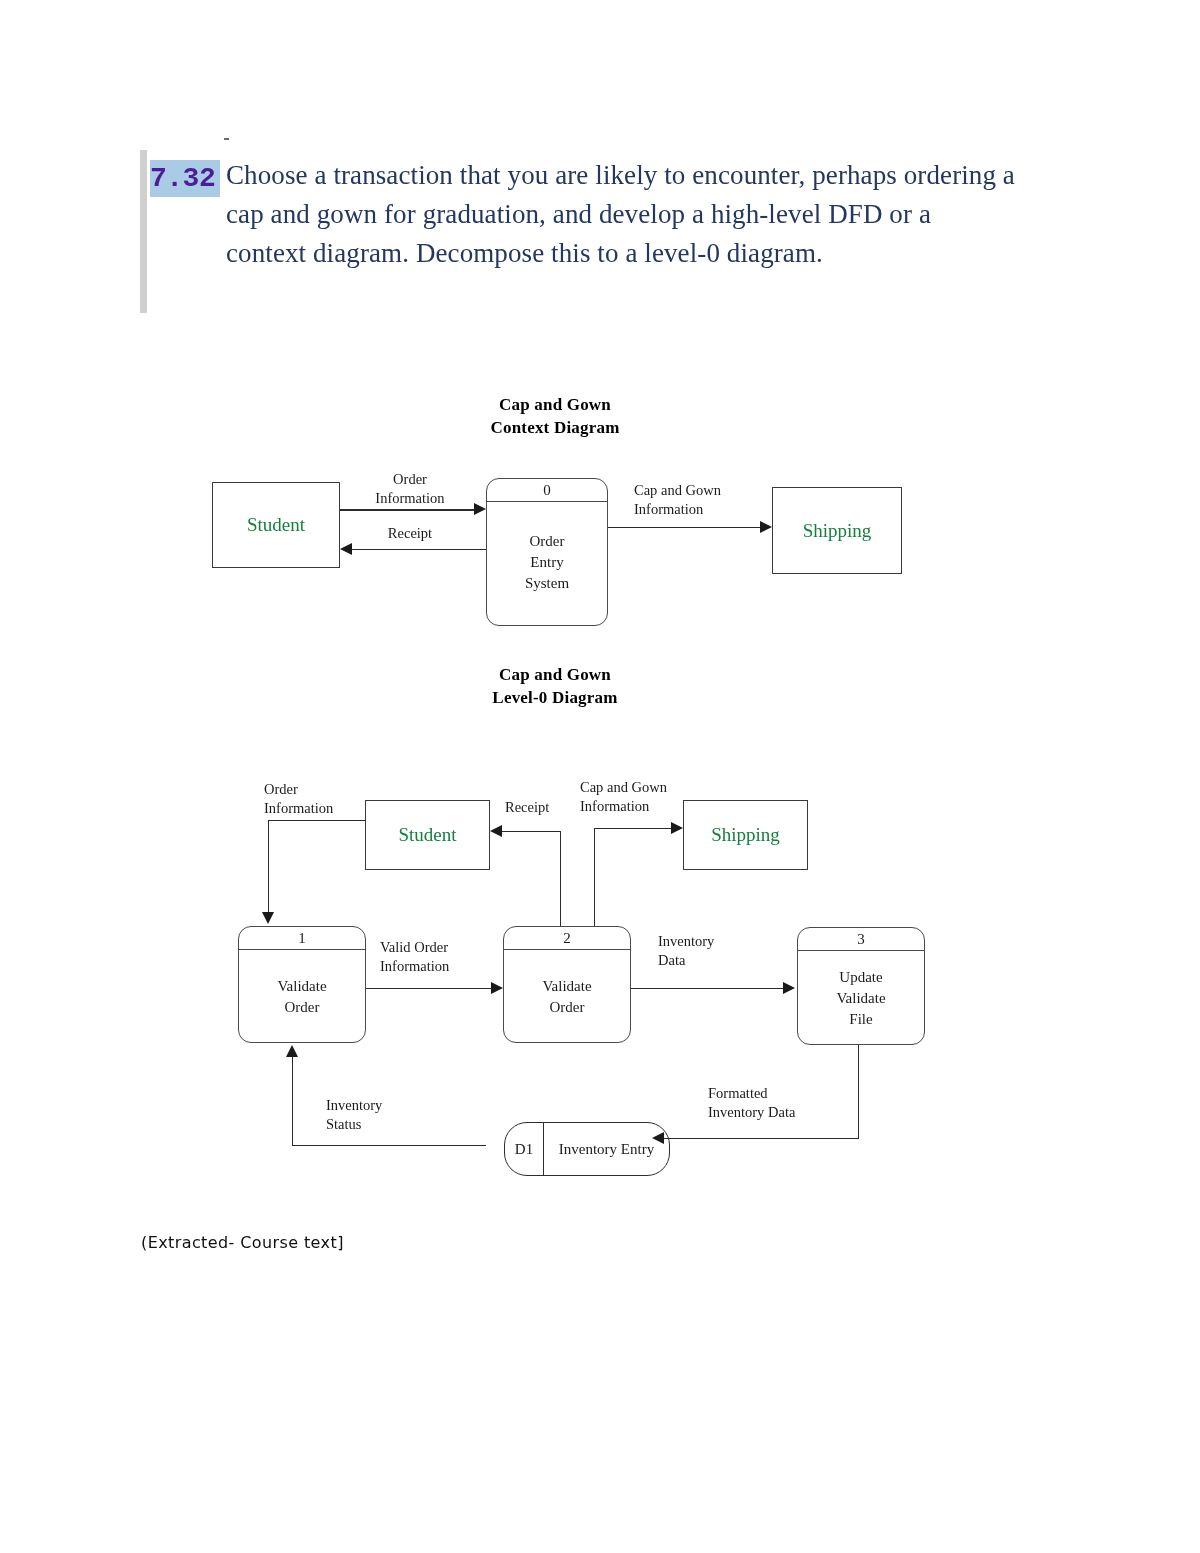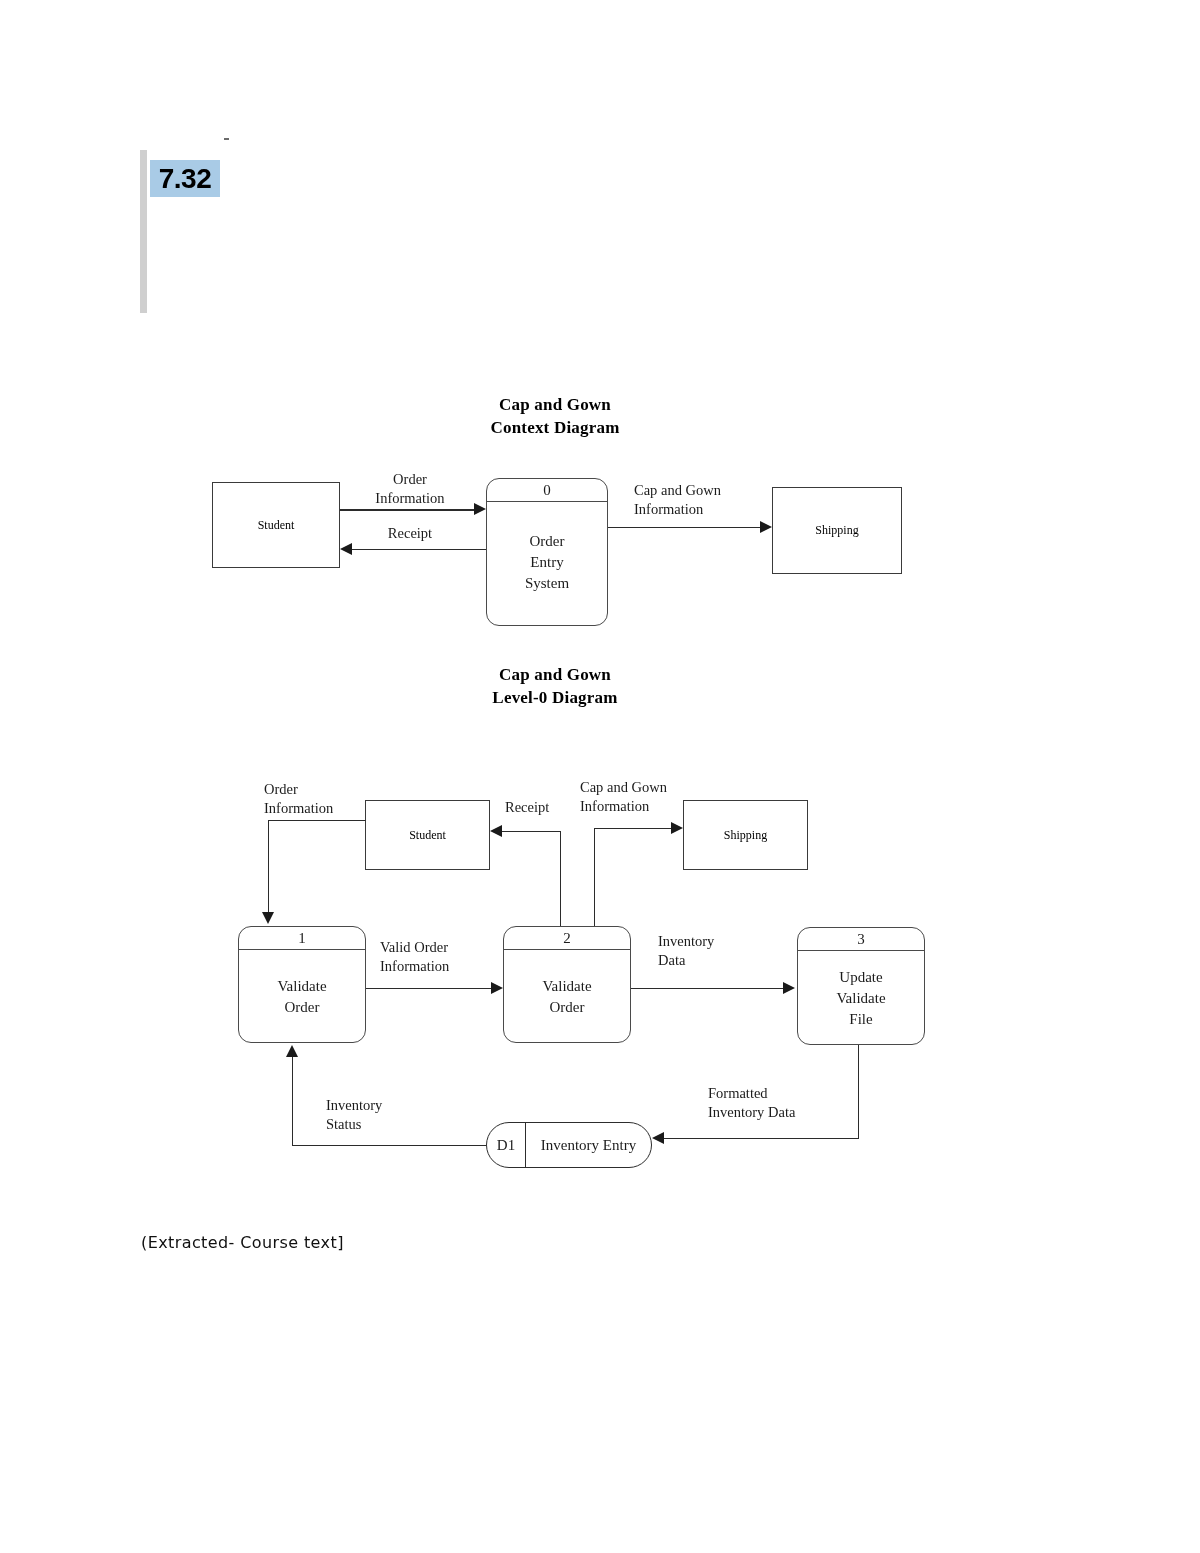--- a/index.html
+++ b/index.html
@@ -32,26 +32,25 @@
     height: 163px;
     background: #cfcfcf;
   }
   #question-number {
     position: absolute;
     left: 10px;
     top: 10px;
     width: 70px;
     height: 37px;
     background: #a9cbe6;
-    color: #000000;
-    font-family: Liberation Sans, sans-serif;
+    color: #4c1d95;
+    font-family: Liberation Mono, monospace;
     font-weight: bold;
     font-size: 28px;
     line-height: 37px;
-    text-align: center;
     letter-spacing: -0.5px;
   }
   #question-text {
     position: absolute;
     left: 86px;
     top: 6px;
     width: 790px;
     color: #24375f;
     font-family: "Liberation Serif", "DejaVu Serif", serif;
     font-size: 27px;
@@ -92,22 +91,22 @@
   
   .entity-box {
     position: absolute;
     box-sizing: border-box;
     border: 1.6px solid #3a3a3a;
     background: #ffffff;
     display: flex;
     align-items: center;
     justify-content: center;
     font-family: "Liberation Serif", "DejaVu Serif", serif;
-    font-size: 12px;
-    color: #000000;
+    font-size: 19px;
+    color: #15803d;
   }
 
   
   .process-box {
     position: absolute;
     box-sizing: border-box;
     border: 1.5px solid #4a4a4a;
     border-radius: 13px;
     background: #ffffff;
   }
@@ -243,20 +242,21 @@
     margin-top: 11px;
   }
 </style>
 </head>
 <body>
 
 <div id="question-block">
   <div id="question-margin-bar"></div>
   <div id="question-tick"></div>
   <div id="question-number">7.32</div>
+  <div id="question-text">Choose a transaction that you are likely to encounter, perhaps ordering a cap and gown for graduation, and develop a high-level DFD or a context diagram. Decompose this to a level-0 diagram.</div>
 </div>
 
 <div id="diagram-canvas">
 
   <div class="dg-title" style="left:430px; top:393px; width:250px;">Cap and Gown
 Context Diagram</div>
 
   <div class="entity-box" style="left:212px; top:482px; width:128px; height:86px;">
     <span>Student</span>
   </div>
@@ -309,21 +309,21 @@
 Order</div>
   </div>
 
   <div class="process-box" style="left:797px; top:927px; width:128px; height:118px;">
     <div class="process-num">3</div>
     <div class="process-label" style="top:24px;">Update
 Validate
 File</div>
   </div>
 
-  <div class="datastore" style="left:486px; top:1122px; width:166px; height:46px;border-radius:23px;">
+  <div class="datastore" style="left:504px; top:1122px; width:166px; height:54px;border-radius:23px;">
     <div class="datastore-id">D1</div>
     <div class="datastore-name">Inventory Entry</div>
   </div>
 
   <div class="flow-label" style="left:264px; top:780px; width:120px;">Order
 Information</div>
   <div class="ln-h" style="left:268px; top:820px; width:98px;"></div>
   <div class="ln-v" style="left:268px; top:820px; height:94px;"></div>
   <div class="arrow down" style="left:262px; top:912px;"></div>
 

